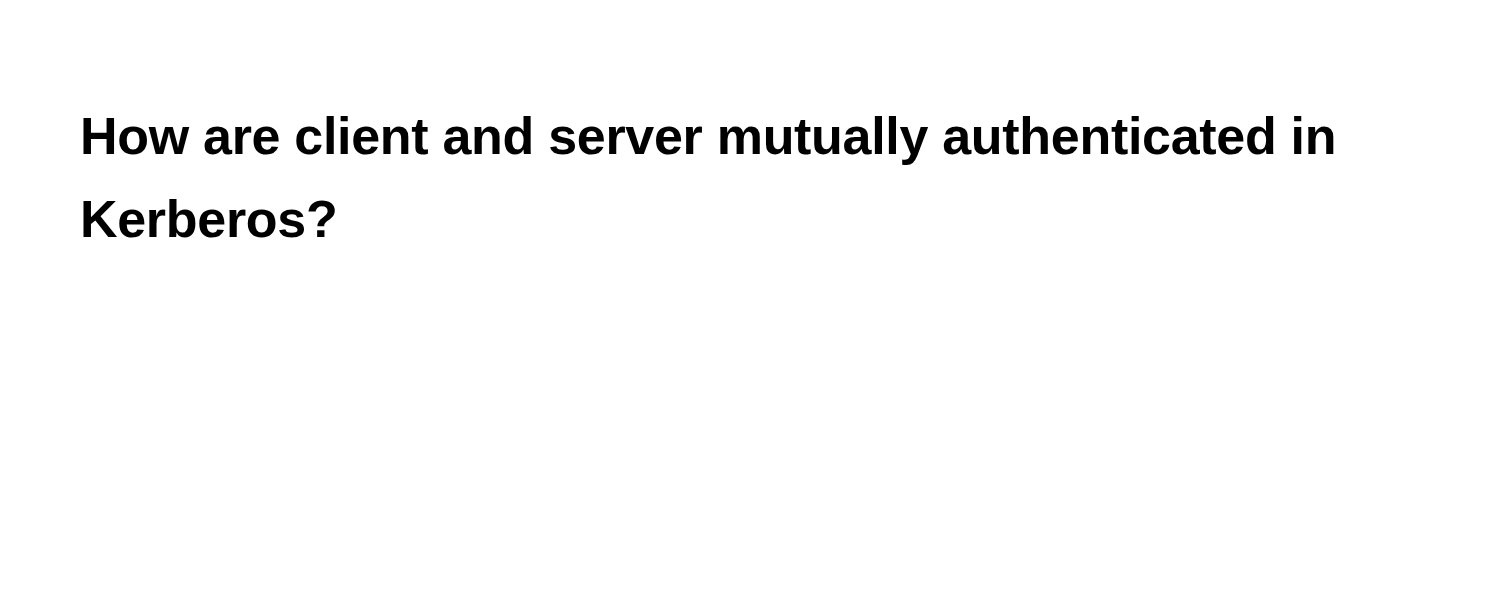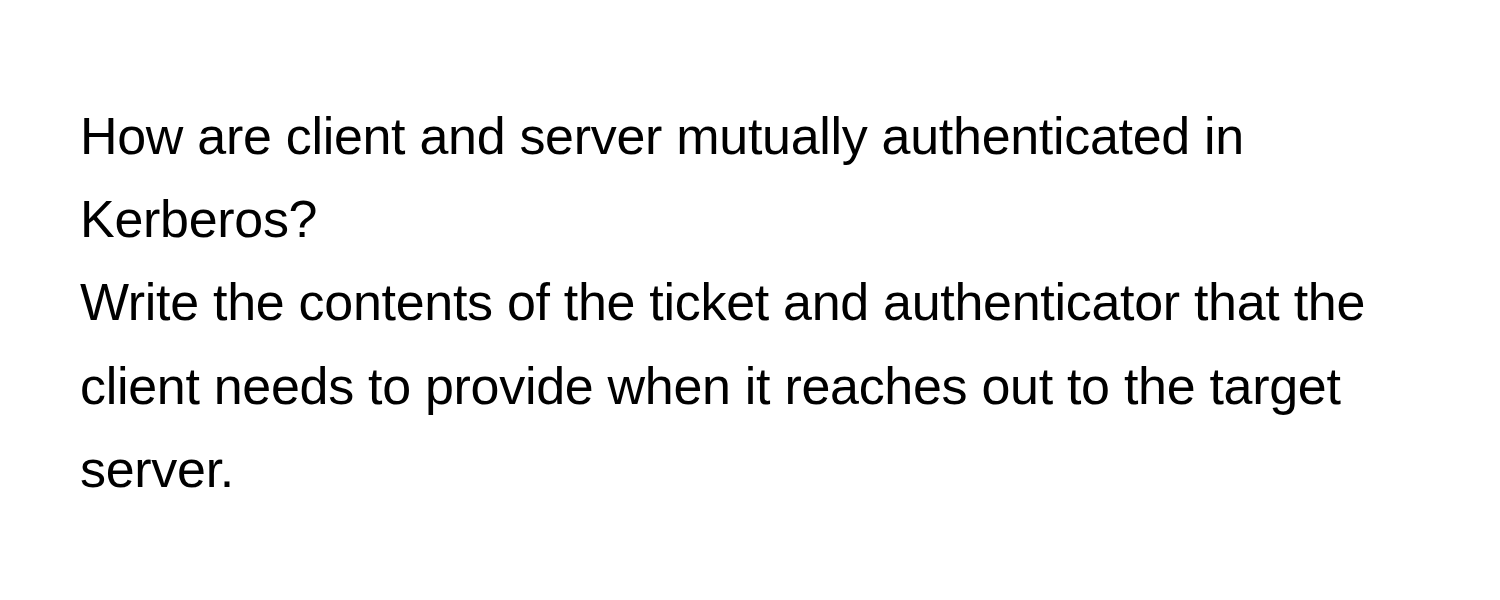--- a/index.html
+++ b/index.html
@@ -11,26 +11,25 @@
       width: 1500px;
       height: 600px;
       background: #ffffff;
       font-family: -apple-system, BlinkMacSystemFont, "Segoe UI", Helvetica, Arial, sans-serif;
       padding: 95px 80px 0 80px;
     }
     .question-text {
       font-size: 52px;
       line-height: 1.6;
       color: #000000;
-      font-weight: 400;
+      font-weight: 700;
       letter-spacing: -0.3px;
     }
     .paragraph {
       display: block;
     }
   </style>
 </head>
 <body>
 
 <div class="question-text">
   <span class="paragraph">How are client and server mutually authenticated in Kerberos?</span>
-  <span class="paragraph">Write the contents of the ticket and authenticator that the client needs to provide when it reaches out to the target server.</span>
 </div>
 
 </body></html>

